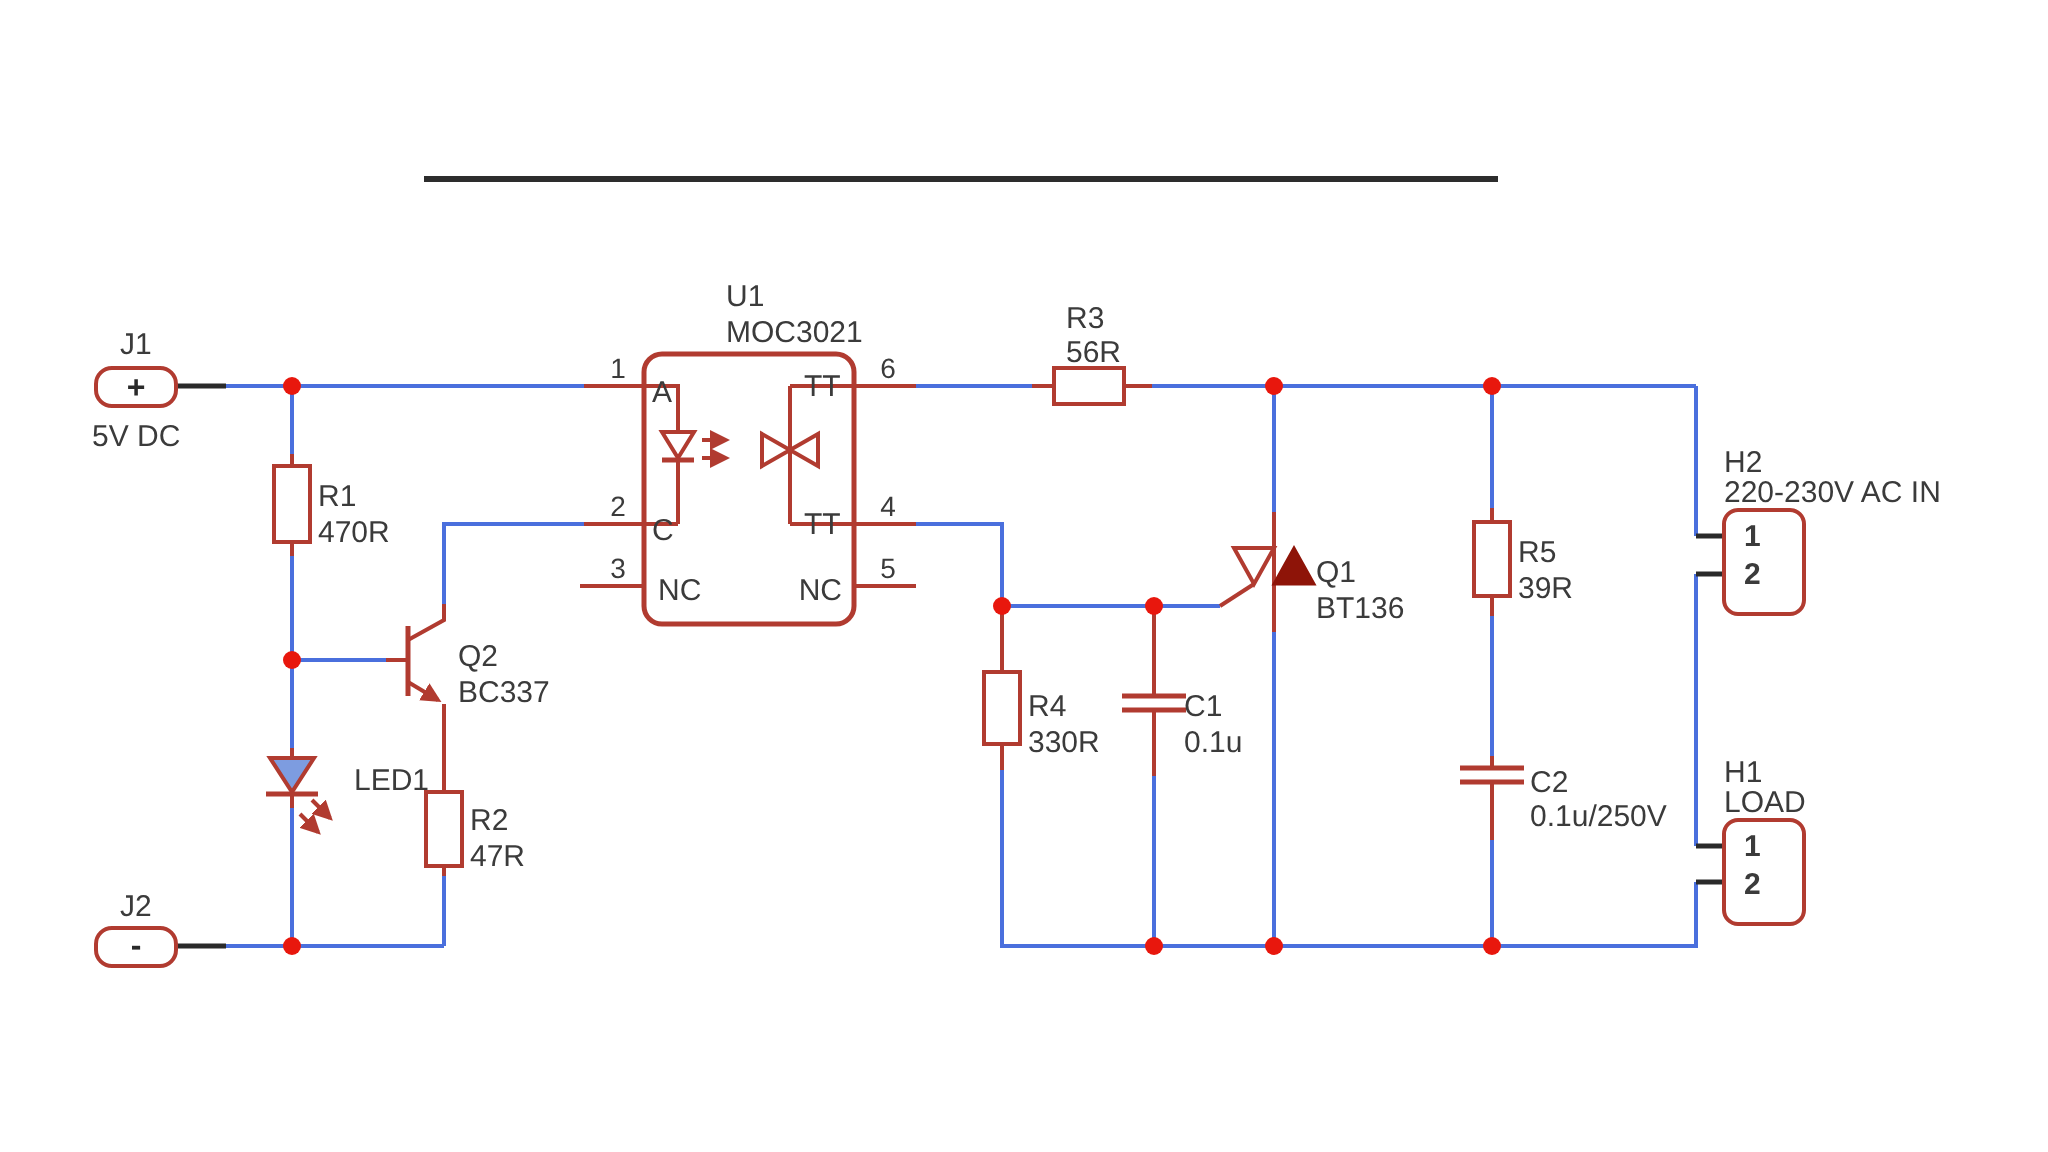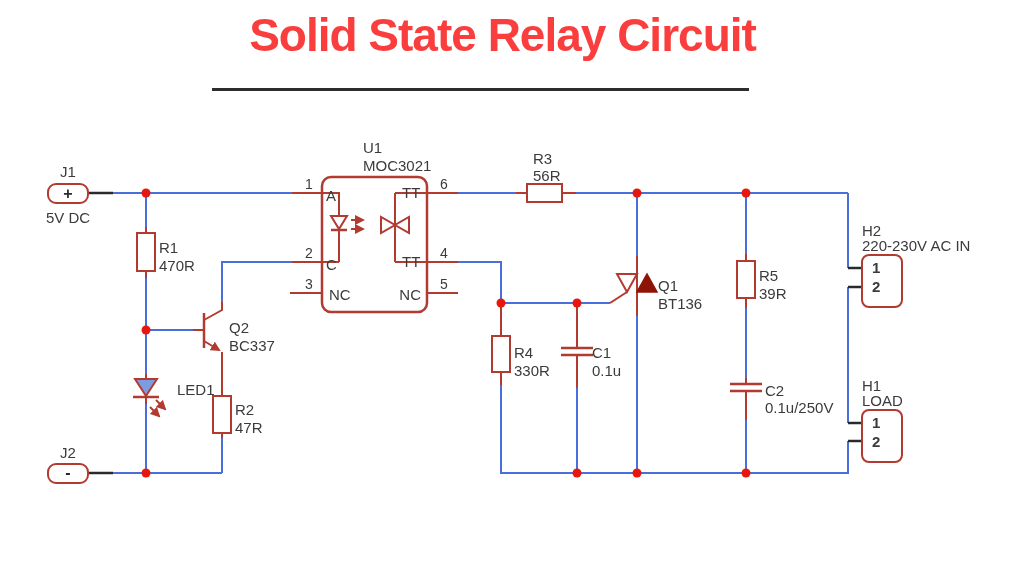--- a/index.html
+++ b/index.html
@@ -23,21 +23,20 @@
   .lbl{font-size:15px;fill:var(--text,#3b3b3b);}
   .pin-num{font-size:14px;fill:var(--text,#3b3b3b);}
   .pin-name{font-size:15px;fill:var(--text,#3b3b3b);}
   .conn-num{font-size:15px;font-weight:bold;fill:var(--text,#3b3b3b);}
   .pol{font-size:16px;font-weight:bold;fill:#2a2a2a;}
 </style>
 </head>
 <body>
 
 <div id="stage">
-  <div id="title">Solid State Relay Circuit</div>
   <div id="title-underline"></div>
 
   <svg width="1024" height="576" viewBox="0 0 1024 576">
     <defs>
       <marker id="ah" viewBox="0 0 10 10" refX="8" refY="5" markerWidth="5" markerHeight="5" orient="auto">
         <path d="M0,0 L10,5 L0,10 z" fill="#b13b30"></path>
       </marker>
     </defs>
 
     <g>

